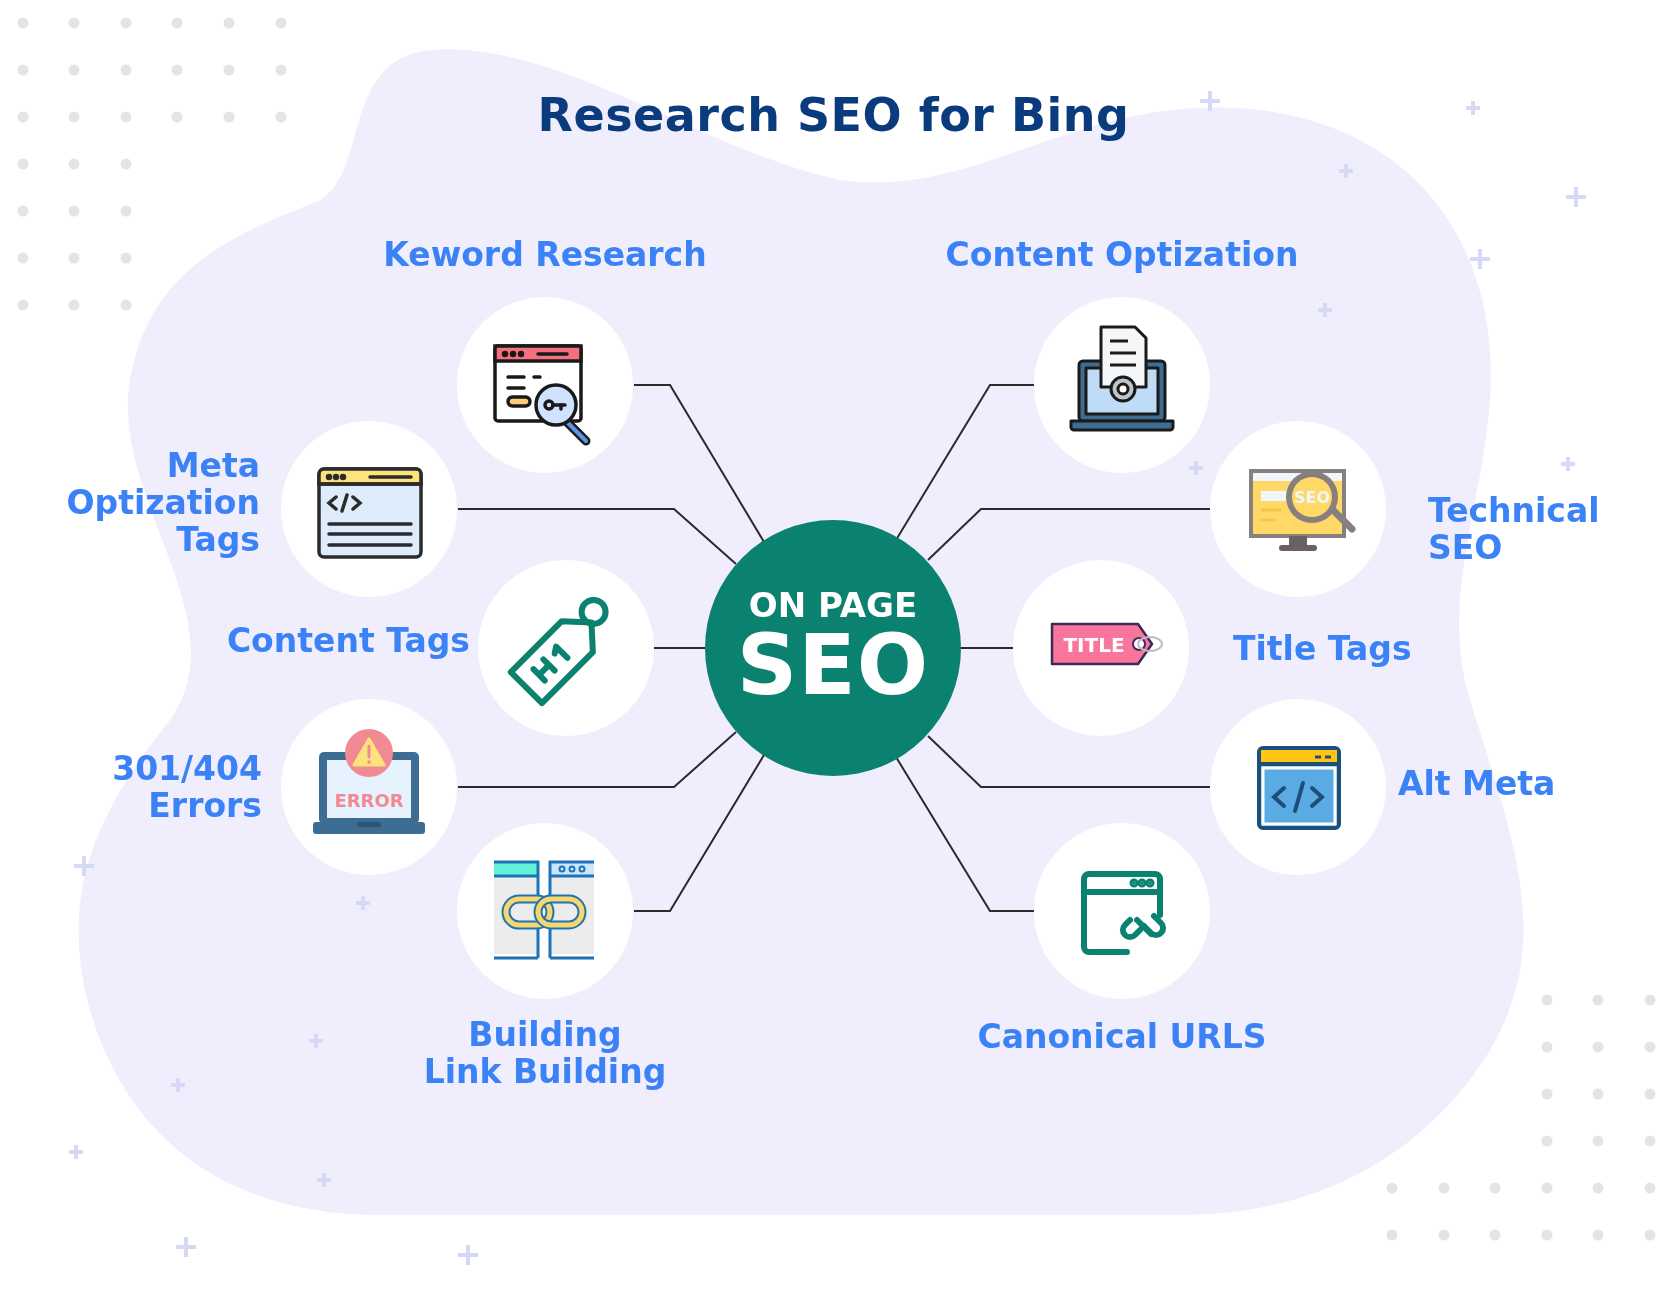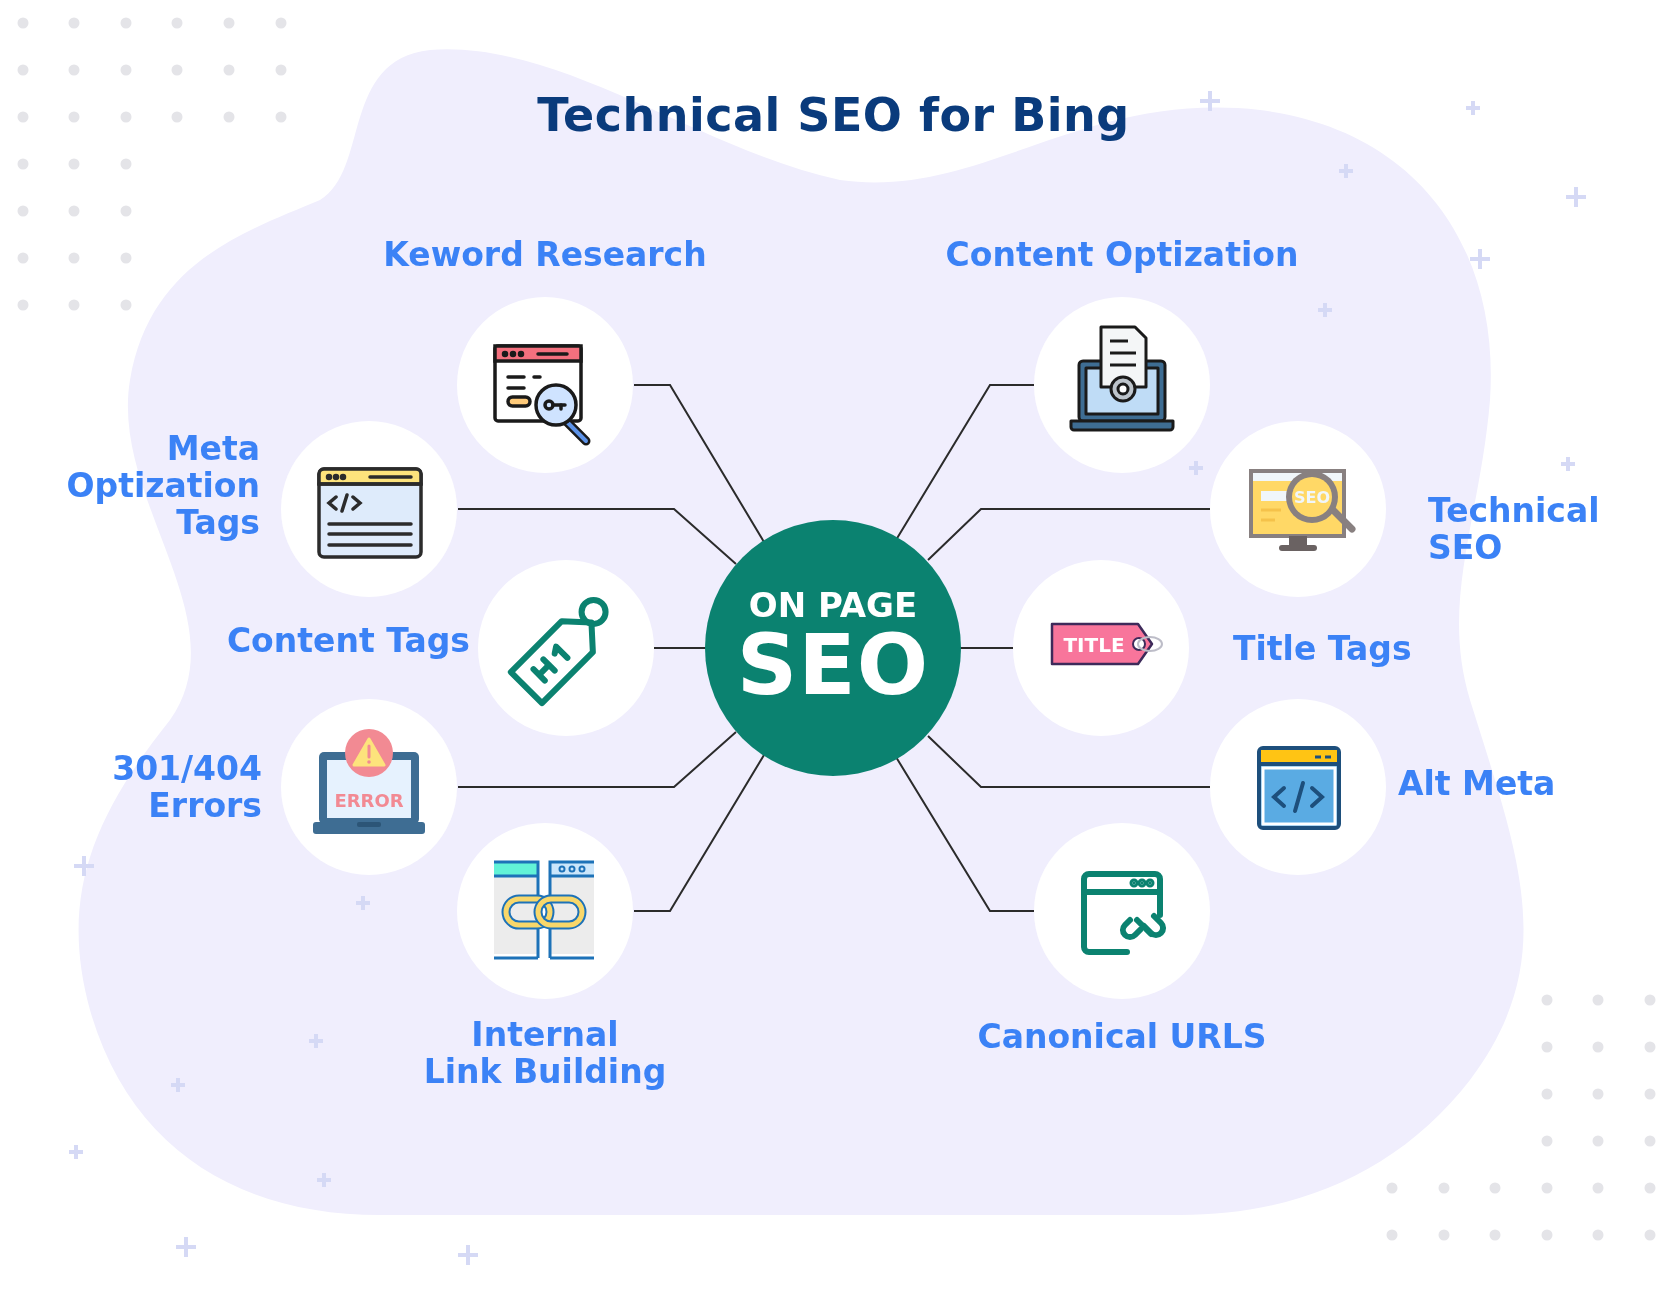--- a/index.html
+++ b/index.html
@@ -241,29 +241,29 @@
     <line x1="3" y1="22" x2="79" y2="22"></line>
     <circle cx="53" cy="13" r="1.5" fill="#0b8270"></circle>
       <circle cx="61" cy="13" r="1.5" fill="#0b8270"></circle>
       <circle cx="69" cy="13" r="1.5" fill="#0b8270"></circle>
     <path d="M49,50 l-5,5 a7 7 0 0 0 10 10 l5,-5"></path>
     <path d="M63,56 l7,7 a7 7 0 0 0 10 -10 l-7,-7"></path>
     <line x1="56" y1="50" x2="70" y2="64"></line>
   </g>
 </svg>
 
-<div class="title">Technical SEO for Bing</div>
+<div class="title">Research SEO for Bing</div>
 
 <div class="center-text center-small">ON PAGE</div>
 <div class="center-text center-big">SEO</div>
 
 <div class="label center" style="left:345px; width:400px; top:236px;">Keword Research</div>
 <div class="label center" style="left:922px; width:400px; top:236px;">Content Optization</div>
 
-<div class="label right" style="left:20px; width:240px; top:430px;">
+<div class="label right" style="left:20px; width:240px; top:447px;">
   <div>Meta</div>
   <div>Optization</div>
   <div>Tags</div>
 </div>
 
 <div class="label" style="left:1428px; top:477px;margin-top:15px;">
   <div>Technical</div>
   <div>SEO</div>
 </div>
 
@@ -271,17 +271,17 @@
 <div class="label" style="left:1233px; top:630px;">Title Tags</div>
 
 <div class="label right" style="left:60px; width:202px; top:750px;">
   <div>301/404</div>
   <div>Errors</div>
 </div>
 
 <div class="label" style="left:1398px; top:765px;">Alt Meta</div>
 
 <div class="label center" style="left:395px; width:300px; top:1016px;">
-  <div>Internal</div>
+  <div>Building</div>
   <div>Link Building</div>
 </div>
 
 <div class="label center" style="left:922px; width:400px; top:1018px;">Canonical URLS</div>
 
 </body></html>

